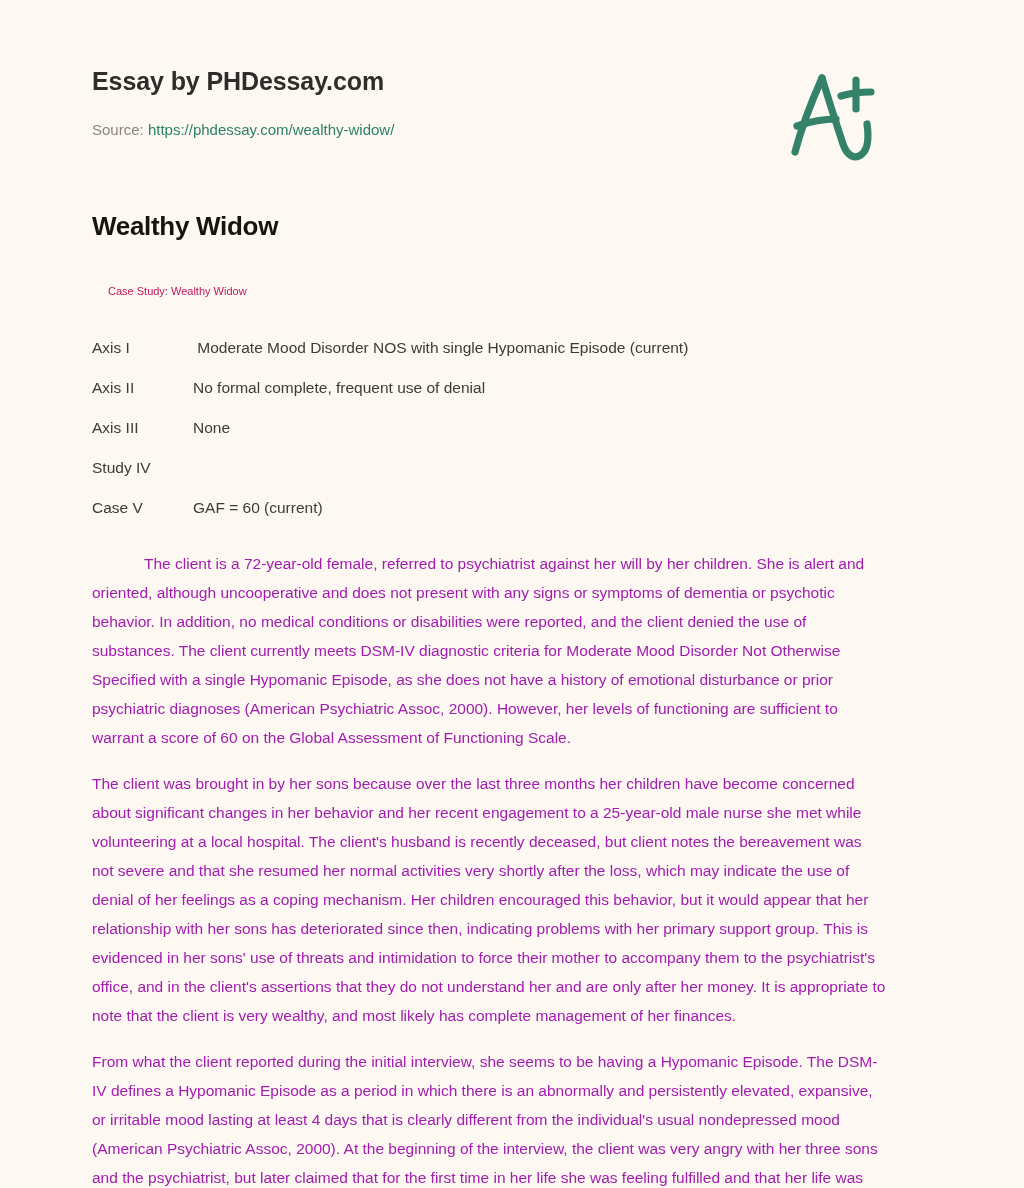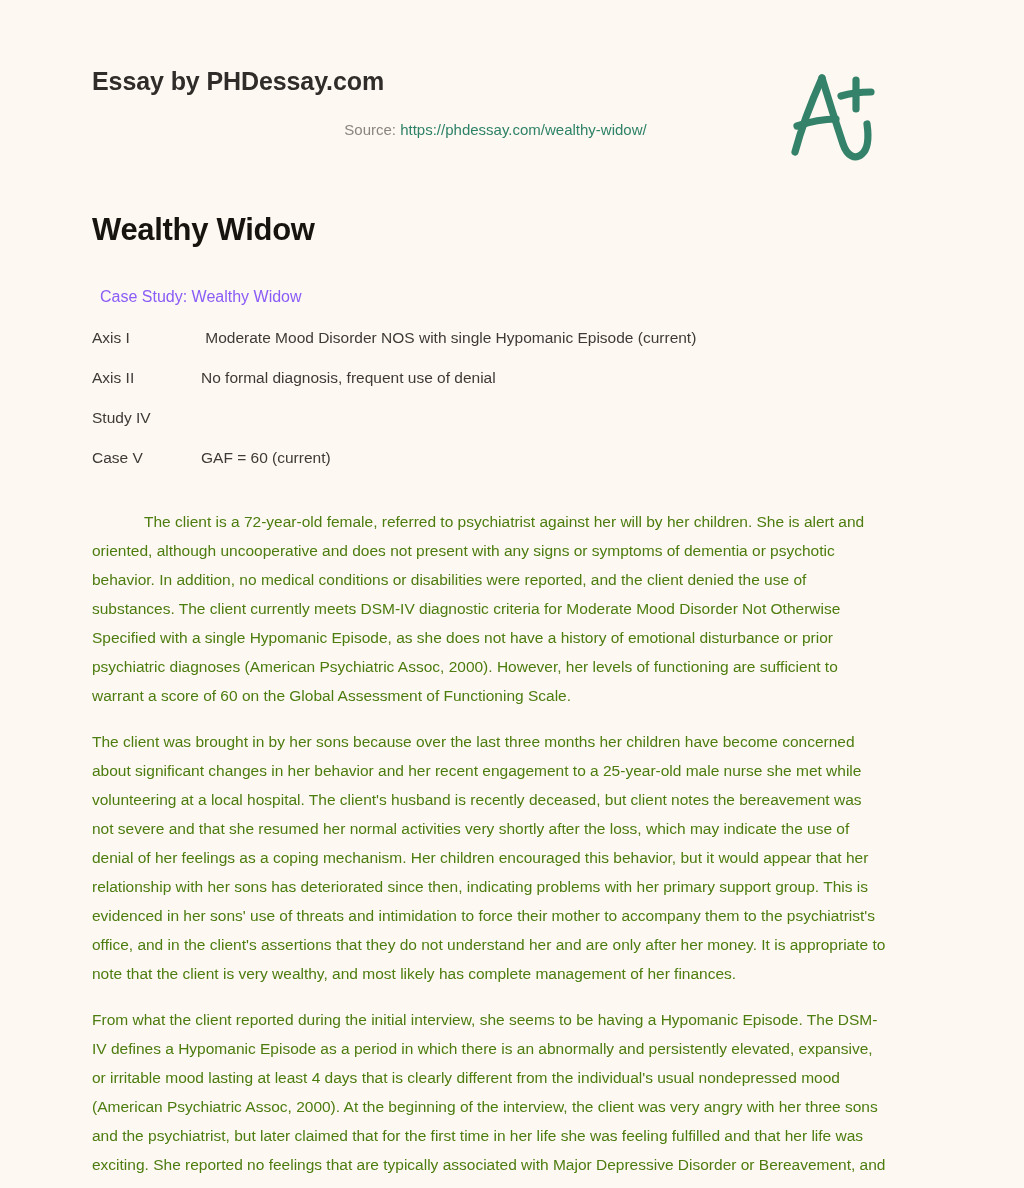--- a/index.html
+++ b/index.html
@@ -40,21 +40,20 @@
     color: #2f2c29;
     line-height: 1.2;
     margin: 0;
   }
   .source-line {
     margin: 24px 0 0 0;
     font-size: 15px;
     line-height: 1.3;
     color: #8a8580;
     white-space: nowrap;
-    text-align: center;
   }
   .source-label {
     color: #8a8580;
   }
   .source-url {
     color: #2e8268;
     text-decoration: none;
   }
 
   
@@ -68,72 +67,71 @@
   .logo svg {
     display: block;
     width: 100%;
     height: 100%;
   }
 
   
   .doc-title {
     margin: 0;
     padding: 62px 92px 0 92px;
-    font-size: 31px;
+    font-size: 26px;
     font-weight: 700;
     letter-spacing: -0.3px;
     color: #17140f;
     line-height: 1.15;
   }
 
   
   .doc-body {
     padding: 0 92px 0 92px;
     box-sizing: border-box;
   }
 
   .meta-line {
-    font-size: 16px;
+    font-size: 11px;
     line-height: 1.55;
-    color: #8b5cf6;
-    margin: 8px;
+    color: #be185d;
+    margin: 16px;
     padding: 0;
     height: 40px;
     display: flex;
     align-items: center;
     white-space: pre;
   }
   .meta-line:first-of-type {
     margin-top: 30px;
   }
 
   .axis-row {
     font-size: 15.5px;
     line-height: 1.55;
     color: #3e3b37;
     margin: 0;
     height: 40px;
     display: flex;
-    align-items: flex-start;
+    align-items: center;
     white-space: pre;
-    gap: 8px;
   }
   .axis-key {
     display: inline-block;
     width: 101px;
     flex: 0 0 101px;
   }
   .axis-val {
     display: inline-block;
   }
 
   .para {
     font-size: 15.5px;
     line-height: 29px;
-    color: #4d7c0f;
+    color: #a21caf;
     margin: 0 0 17px 0;
     text-align: left;
   }
   .para.indent {
     text-indent: 52px;
     margin-top: 21px;
   }
   .para.last {
     margin-bottom: 0;
   }
@@ -170,21 +168,25 @@
   <div class="doc-body">
 
     <div class="meta-line">Case Study: Wealthy Widow</div>
 
     <div class="axis-row">
       <span class="axis-key">Axis I</span>
       <span class="axis-val"> Moderate Mood Disorder NOS with single Hypomanic Episode (current)</span>
     </div>
     <div class="axis-row">
       <span class="axis-key">Axis II</span>
-      <span class="axis-val">No formal diagnosis, frequent use of denial</span>
+      <span class="axis-val">No formal complete, frequent use of denial</span>
+    </div>
+    <div class="axis-row">
+      <span class="axis-key">Axis III</span>
+      <span class="axis-val">None</span>
     </div>
     <div class="axis-row">
       <span class="axis-key">Study IV</span>
     </div>
     <div class="axis-row">
       <span class="axis-key">Case V</span>
       <span class="axis-val">GAF = 60 (current)</span>
     </div>
 
     <p class="para indent">The client is a 72-year-old female, referred to psychiatrist against her will by her children. She is alert and oriented, although uncooperative and does not present with any signs or symptoms of dementia or psychotic behavior. In addition, no medical conditions or disabilities were reported, and the client denied the use of substances. The client currently meets DSM-IV diagnostic criteria for Moderate Mood Disorder Not Otherwise Specified with a single Hypomanic Episode, as she does not have a history of emotional disturbance or prior psychiatric diagnoses (American Psychiatric Assoc, 2000). However, her levels of functioning are sufficient to warrant a score of 60 on the Global Assessment of Functioning Scale.</p>

